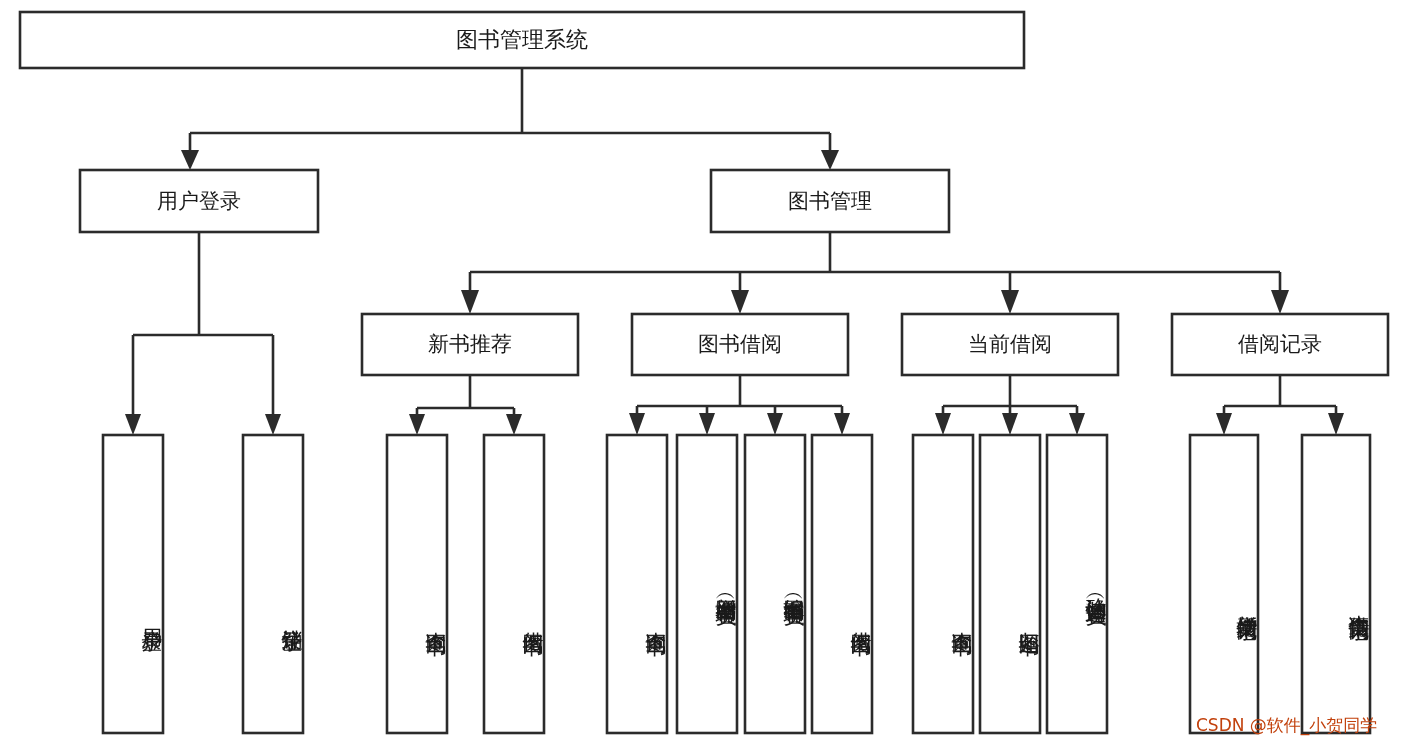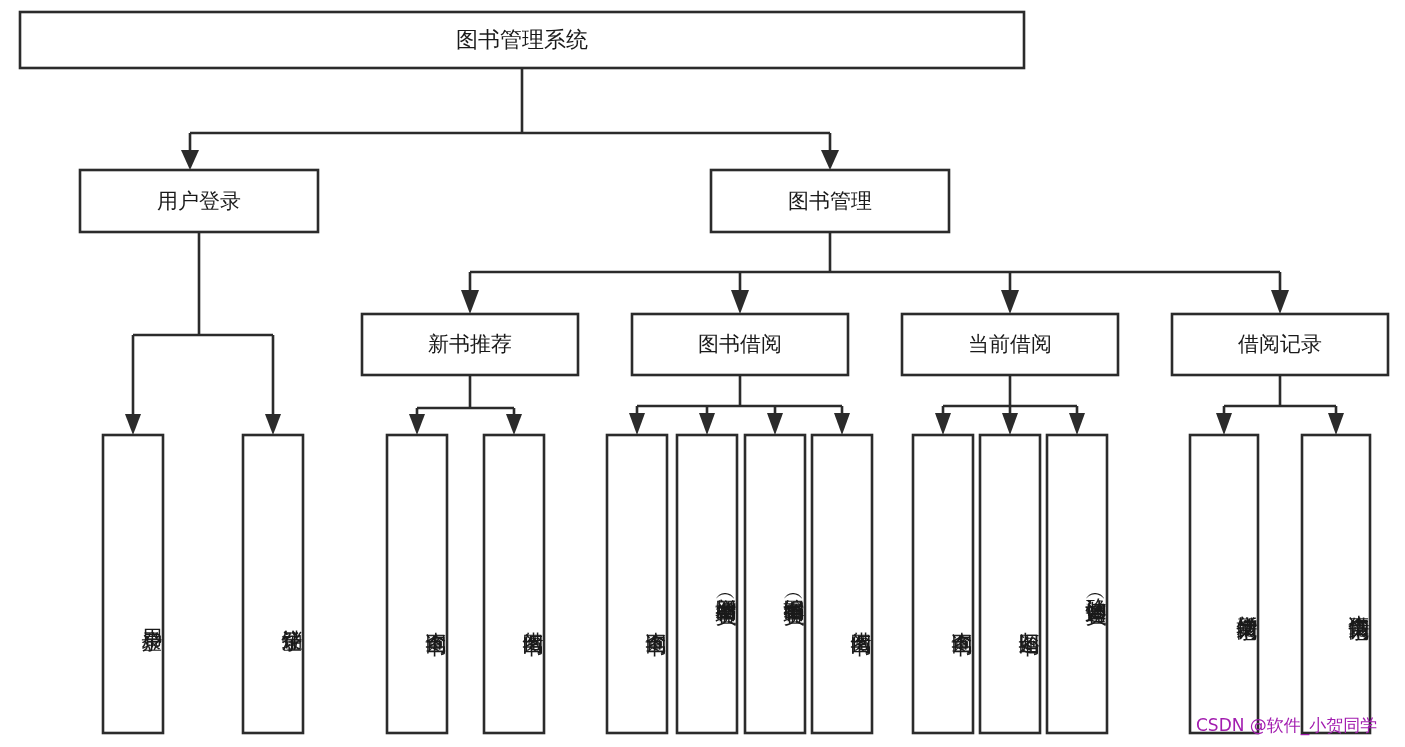--- a/index.html
+++ b/index.html
@@ -66,21 +66,21 @@
     white-space: nowrap;
     display: flex;
     align-items: flex-start;
     justify-content: center;
     pointer-events: none;
   }
   .watermark {
     position: absolute;
     font-family: "DejaVu Sans", "Liberation Sans", sans-serif;
     font-size: 17px;
-    color: #a21caf;
+    color: #c2410c;
     white-space: nowrap;
   }
 </style>
 </head>
 <body>
 
 <div id="diagram-root">
 
   <svg id="tree-svg" viewBox="0 0 1405 747">
     <defs></defs>

